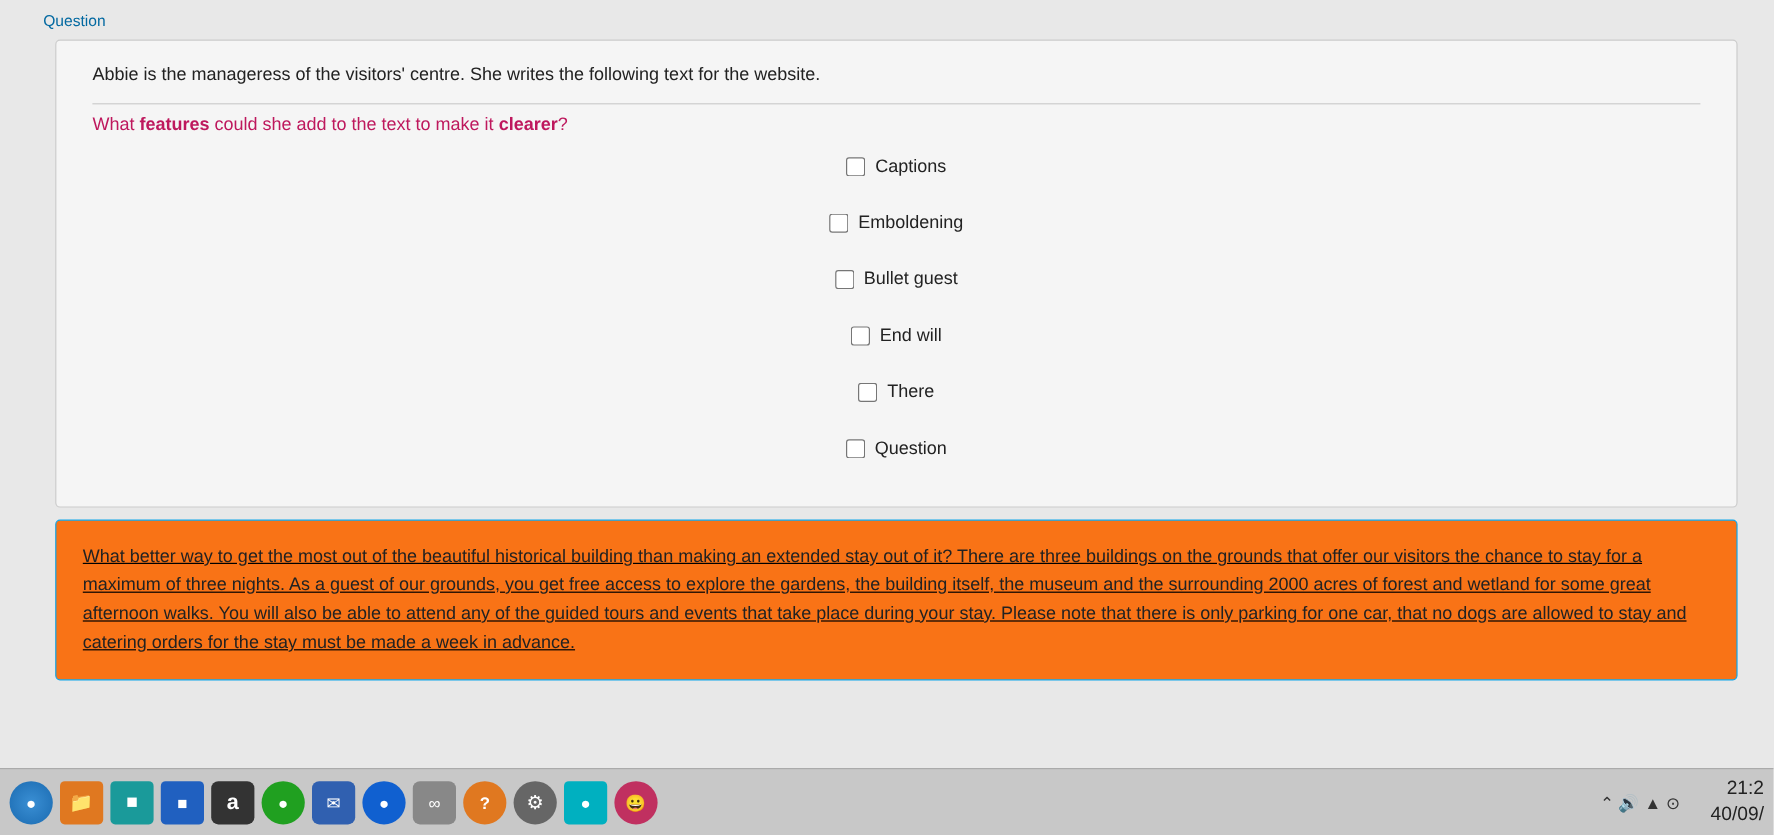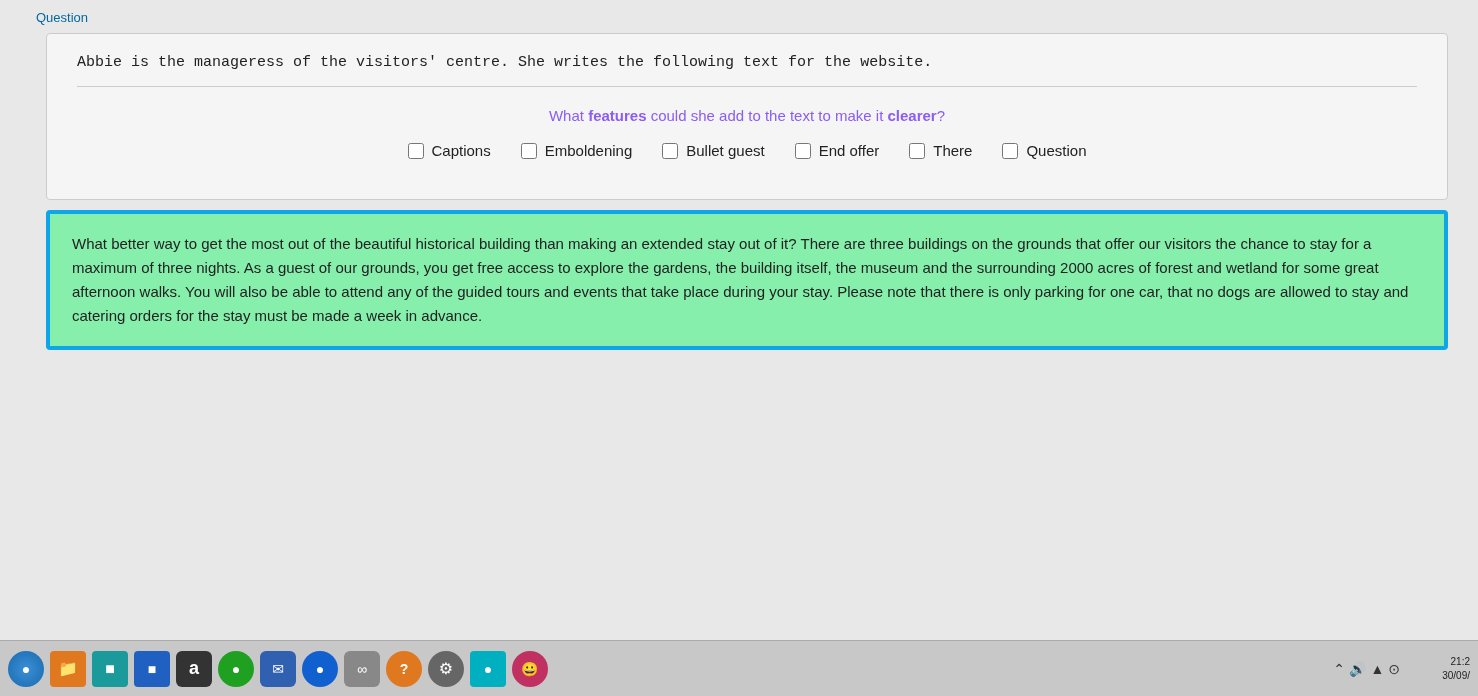--- a/index.html
+++ b/index.html
@@ -31,40 +31,38 @@
       background-color: #f5f5f5;
       border: 1px solid #ccc;
       border-radius: 4px;
       padding: 20px 30px;
       margin: 0 10px;
     }
 
     .intro-text {
       font-size: 15px;
       color: #222;
-      margin-bottom: 20px;
+      margin-bottom: 8px;
       border-bottom: 1px solid #ccc;
       padding-bottom: 15px;
-      font-family: Liberation Mono, monospace;
     }
 
     .question-text {
-      text-align: center;
       font-size: 15px;
-      color: #8b5cf6;
+      color: #be185d;
       margin-bottom: 18px;
     }
 
     .question-text strong {
       font-weight: bold;
     }
 
     .options-row {
       display: flex;
-      flex-direction: row;
+      flex-direction: column;
       align-items: center;
       justify-content: center;
       gap: 30px;
       margin-bottom: 20px;
     }
 
     .option-item {
       display: flex;
       align-items: center;
       gap: 8px;
@@ -75,26 +73,27 @@
 
     .option-item input[type="checkbox"] {
       width: 16px;
       height: 16px;
       cursor: pointer;
       accent-color: #555;
       flex-shrink: 0;
     }
 
     .passage-card {
-      background-color: #86efac;
-      border: 4px solid #0ea5e9;
+      background-color: #f97316;
+      border: 1px solid #0ea5e9;
       border-radius: 4px;
       padding: 18px 22px;
       margin: 0 10px;
       margin-top: 0;
+      text-decoration: underline;
     }
 
     .passage-text {
       font-size: 15px;
       color: #222;
       line-height: 1.6;
     }
 
     
     .taskbar {
@@ -109,21 +108,21 @@
       padding: 0 8px;
       gap: 6px;
       border-top: 1px solid #aaa;
     }
 
     .taskbar-time {
       position: absolute;
       right: 8px;
       top: 50%;
       transform: translateY(-50%);
-      font-size: 10px;
+      font-size: 16px;
       color: #222;
       text-align: right;
       line-height: 1.4;
     }
 
     .taskbar-icon {
       width: 36px;
       height: 36px;
       border-radius: 6px;
       display: flex;
@@ -234,21 +233,21 @@
         <span>Emboldening</span>
       </label>
 
       <label class="option-item">
         <input type="checkbox" style="">
         <span>Bullet guest</span>
       </label>
 
       <label class="option-item">
         <input type="checkbox" style="">
-        <span>End offer</span>
+        <span>End will</span>
       </label>
 
       <label class="option-item">
         <input type="checkbox" style="">
         <span>There</span>
       </label>
 
       <label class="option-item">
         <input type="checkbox" style="">
         <span>Question</span>
@@ -322,16 +321,16 @@
 
   <div class="taskbar-system-icons" style="margin-left:auto; margin-right: 70px;">
     <span class="sys-icon">⌃</span>
     <span class="sys-icon">🔊</span>
     <span class="sys-icon">▲</span>
     <span class="sys-icon">⊙</span>
   </div>
 
   <div class="taskbar-time">
     <div>21:2</div>
-    <div>30/09/</div>
+    <div>40/09/</div>
   </div>
 
 </div>
 
 </body></html>

